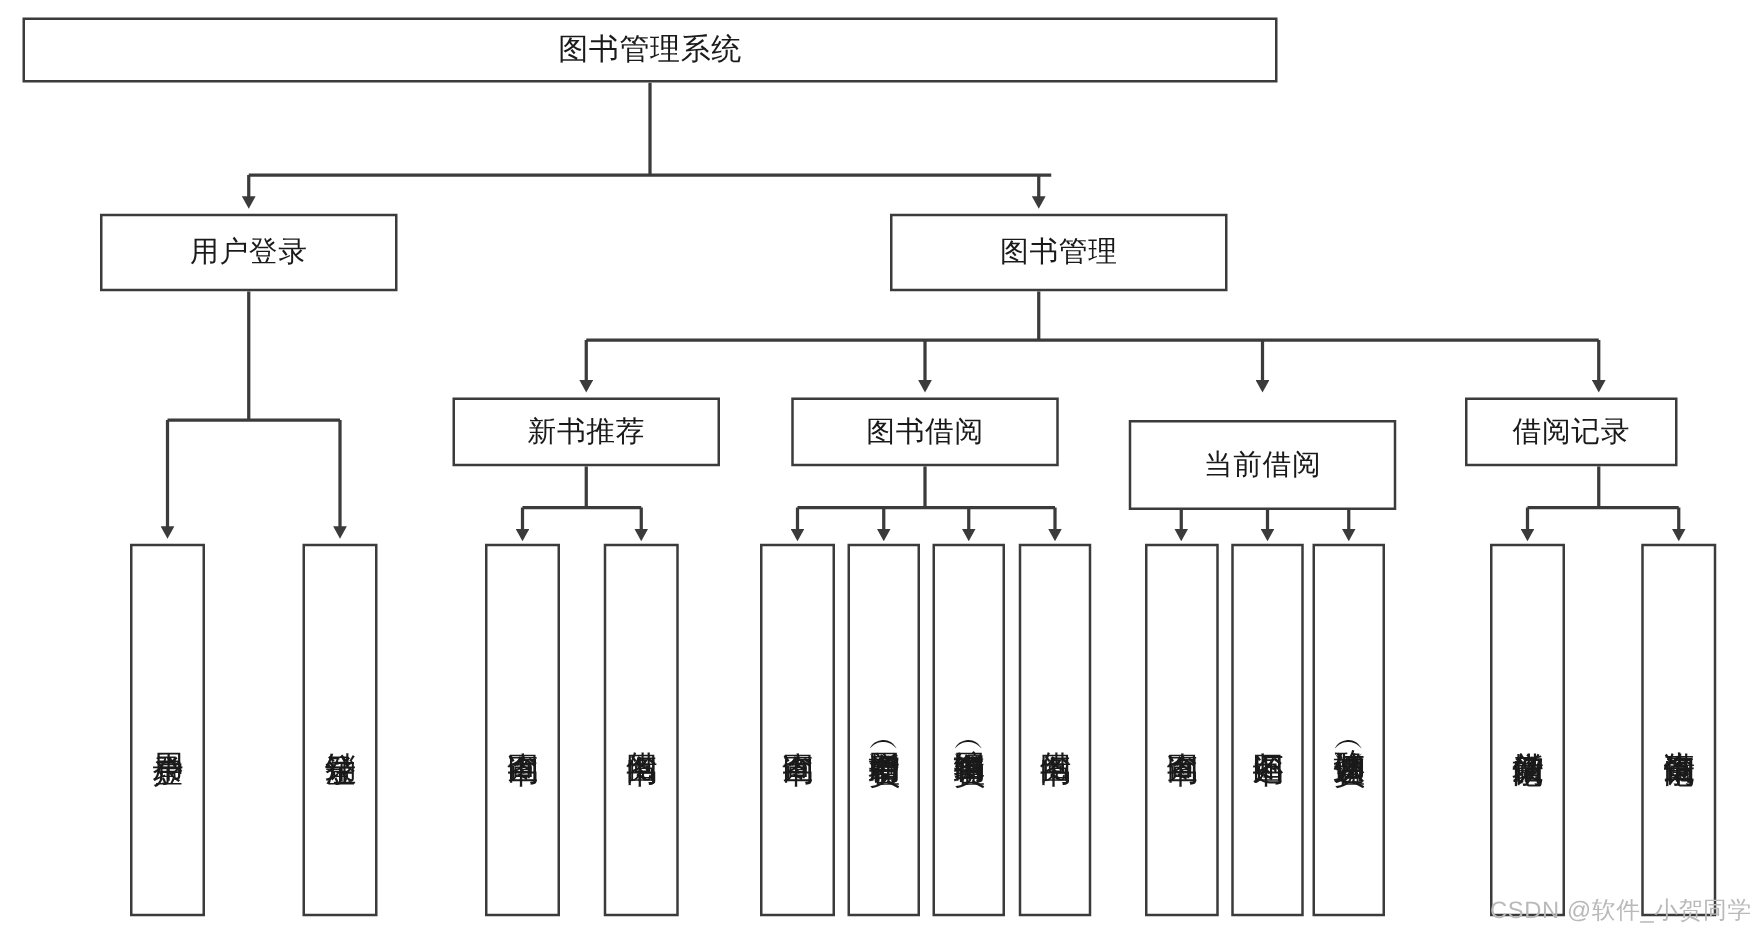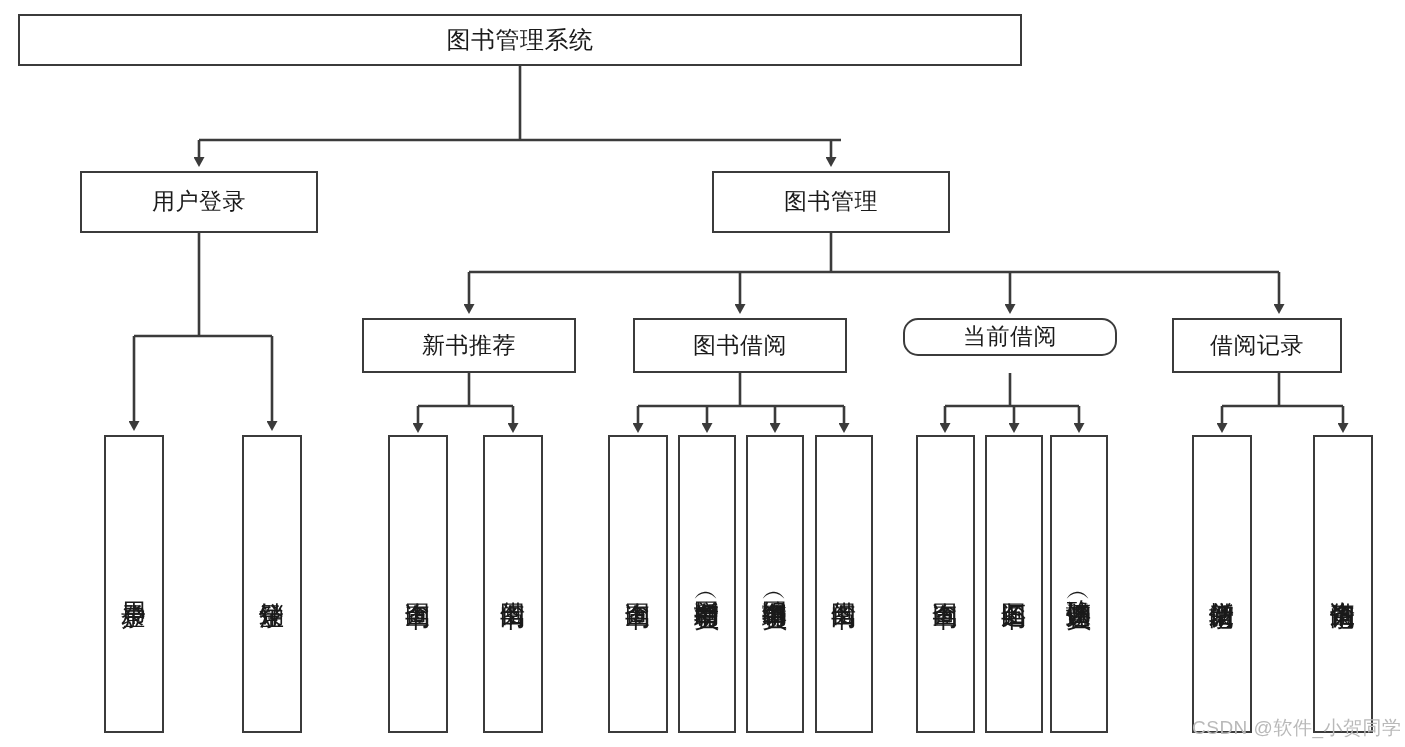--- a/index.html
+++ b/index.html
@@ -122,31 +122,31 @@
     </g>
   </svg>
 
   <div class="node h root" style="left:18px; top:14px; width:1004px; height:52px;">
     <span class="lbl">图书管理系统</span>
   </div>
 
   <div class="node h" style="left:80px; top:171px; width:238px; height:62px;">
     <span class="lbl">用户登录</span>
   </div>
-  <div class="node h" style="left:712px; top:171px; width:238px; height:62px;">
+  <div class="node h" style="left:712px; top:171px; width:270px; height:62px;">
     <span class="lbl">图书管理</span>
   </div>
 
   <div class="node h" style="left:633px; top:318px; width:214px; height:55px;">
     <span class="lbl">图书借阅</span>
   </div>
   <div class="node h" style="left:362px; top:318px; width:214px; height:55px;">
     <span class="lbl">新书推荐</span>
   </div>
-  <div class="node h" style="left:903px; top:318px; width:214px; height:38px;border-radius:15px;">
+  <div class="node h" style="left:903px; top:336px; width:214px; height:72px;">
     <span class="lbl">当前借阅</span>
   </div>
   <div class="node h" style="left:1172px; top:318px; width:170px; height:55px;">
     <span class="lbl">借阅记录</span>
   </div>
 
   <div class="node v" style="left:104px; top:435px; width:60px; height:298px;">
     <span class="lbl">用户登录</span>
   </div>
   <div class="node v" style="left:242px; top:435px; width:60px; height:298px;">

